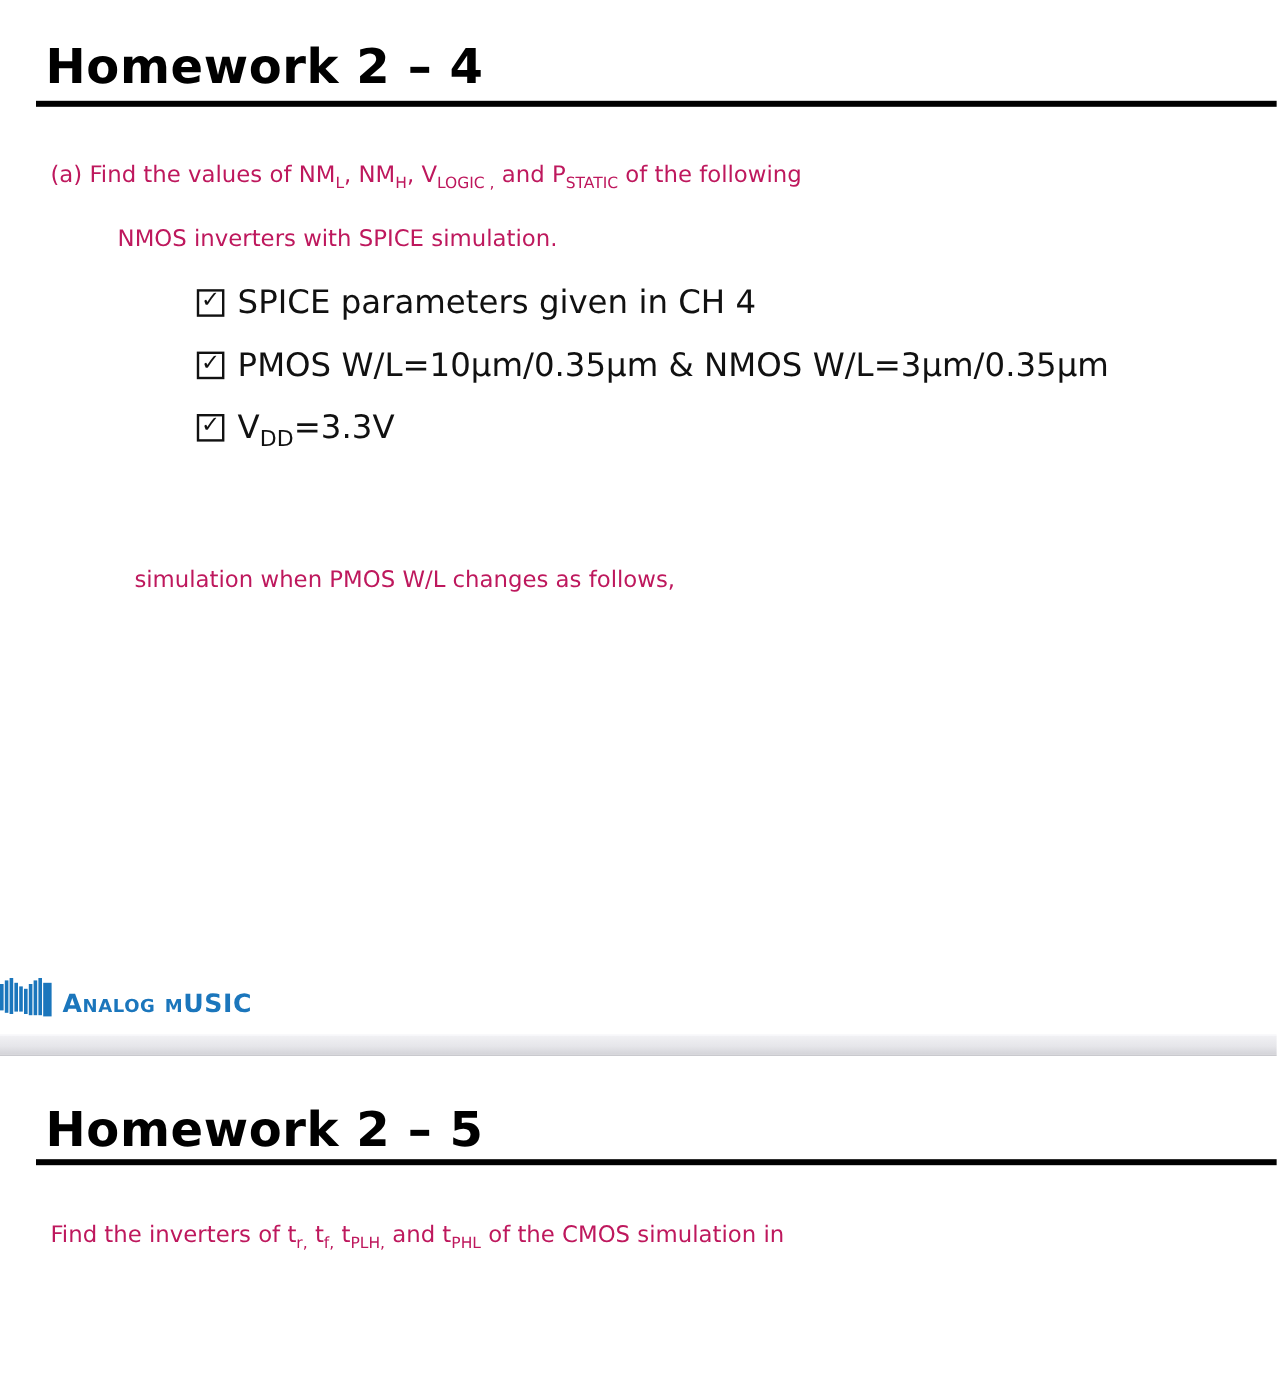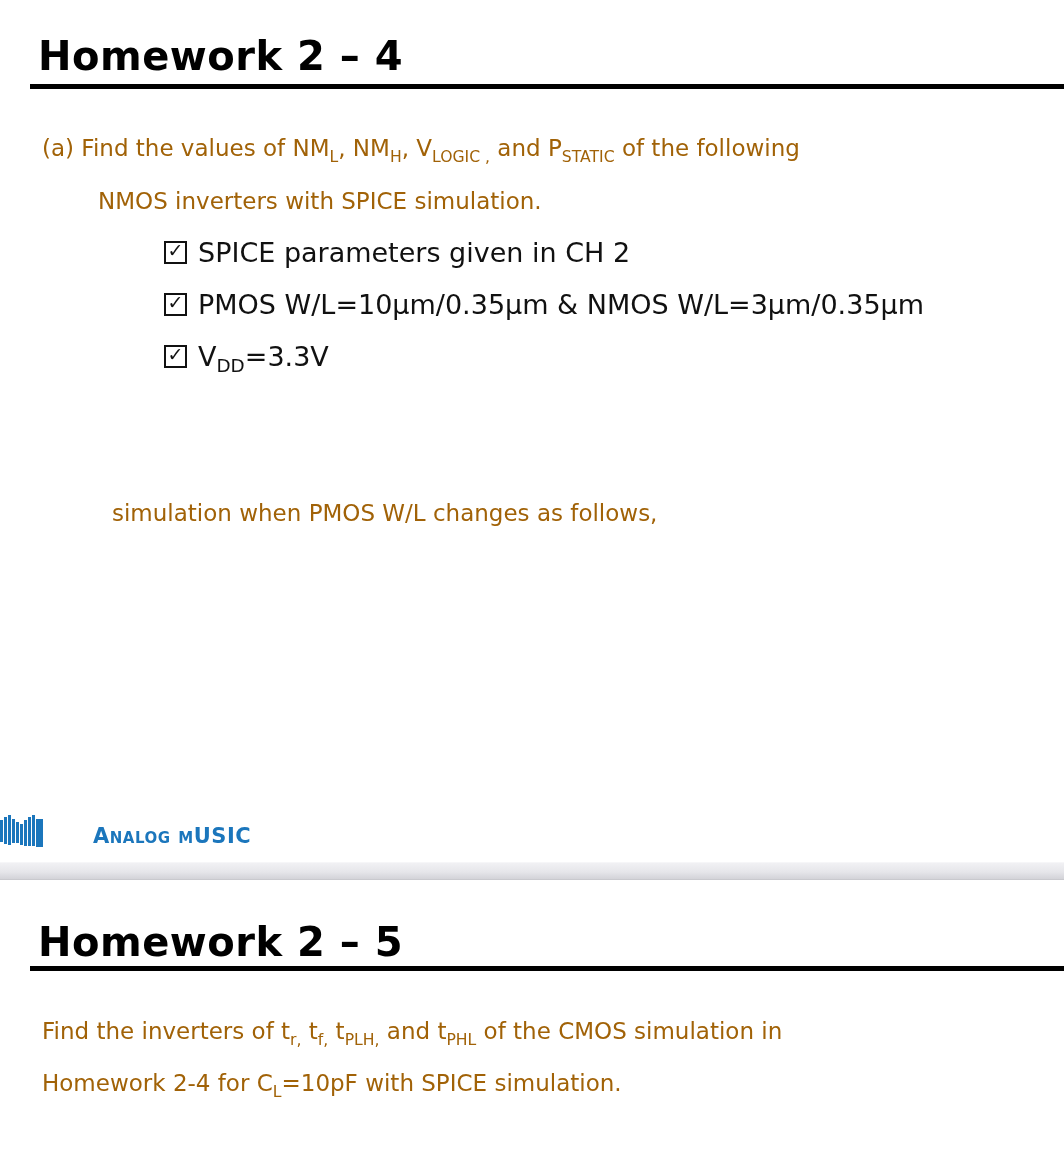--- a/index.html
+++ b/index.html
@@ -12,41 +12,41 @@
   .page { position: relative; width: 1064px; height: 1154px; overflow: hidden; background: #ffffff; }
 
   .slide-title {
     position: absolute; left: 38px;
     font-size: 40px; font-weight: 700; color: #000;
     letter-spacing: 0.5px; white-space: nowrap; line-height: 1.1;
   }
   .rule { position: absolute; left: 30px; right: 0; height: 5px; background: #000; }
 
   .bodyline {
-    position: absolute; font-size: 23px; line-height: 1.2;
-    white-space: nowrap; color: #a16207;
+    position: absolute; font-size: 19px; line-height: 1.2;
+    white-space: nowrap; color: #be185d;
   }
   .bodyline sub, .checktext sub {
     font-size: 0.68em; line-height: 0;
   }
 
   .checkrow {
     position: absolute; display: flex; align-items: center; gap: 11px;
     font-size: 27px; white-space: nowrap;
   }
   .checkbox {
     display: inline-flex; align-items: center; justify-content: center;
     width: 19px; height: 19px; box-sizing: content-box;
     border: 2.5px solid #111; background: #fff;
     font-size: 19px; font-weight: 700; line-height: 1;
     position: relative;
   }
   .checkbox span { position: relative; top: -2px; }
 
-  .logo { position: absolute; left: 0; top: 815px; display: flex; align-items: center; gap: 41px; }
+  .logo { position: absolute; left: 0; top: 815px; display: flex; align-items: center; }
   .logo-icon { color: var(--logo-blue, #1b76bc); margin-right: 8px; }
   .logo-text {
     color: var(--logo-blue, #1b76bc);
     font-variant: small-caps;
     font-weight: 700; font-size: 21px; letter-spacing: 0.5px;
     white-space: nowrap; position: relative; top: 2px;
   }
 
   .separator {
     position: absolute; left: 0; top: 862px; width: 1064px; height: 16px;
@@ -63,36 +63,36 @@
   <div class="slide-title" style="top:34px">Homework 2 – 4</div>
   <div class="rule" style="top:84px"></div>
 
   <div class="bodyline" style="left:42px; top:135px"><span>(a) Find the values of NM</span><sub>L</sub><span>, NM</span><sub>H</sub><span>, V</span><sub>LOGIC ,</sub><span> and P</span><sub>STATIC</sub><span> of the following</span></div>
   <div class="bodyline" style="left:98px; top:188px"><span>NMOS inverters with SPICE simulation.</span></div>
 
   <div class="checkrow" style="left:164px; top:237px">
     <span class="checkbox">
         <span>✓</span>
       </span>
-    <span class="checktext"><span>SPICE parameters given in CH 2</span></span>
+    <span class="checktext"><span>SPICE parameters given in CH 4</span></span>
   </div>
   <div class="checkrow" style="left:164px; top:289px">
     <span class="checkbox">
         <span>✓</span>
       </span>
     <span class="checktext"><span>PMOS W/L=10μm/0.35μm &amp; NMOS W/L=3μm/0.35μm</span></span>
   </div>
   <div class="checkrow" style="left:164px; top:341px">
     <span class="checkbox">
         <span>✓</span>
       </span>
     <span class="checktext"><span>V</span><sub>DD</sub><span>=3.3V</span></span>
   </div>
 
-  <div class="bodyline" style="left:112px; top:500px"><span>simulation when PMOS W/L changes as follows,</span></div>
+  <div class="bodyline" style="left:112px; top:472px"><span>simulation when PMOS W/L changes as follows,</span></div>
 
   <div class="logo">
     <span class="logo-icon">
       <svg width="44" height="34" viewBox="0 0 44 34" aria-hidden="true">
         <g fill="currentColor">
           <rect x="0" y="5" width="3" height="22"></rect>
           <rect x="4" y="2" width="3" height="27"></rect>
           <rect x="8" y="0" width="3" height="30"></rect>
           <rect x="12" y="4" width="3" height="24"></rect>
           <rect x="16" y="7" width="3" height="21"></rect>
@@ -106,15 +106,14 @@
     </span>
     <span class="logo-text">Analog mUSIC</span>
   </div>
 
   <div class="separator"></div>
 
   <div class="slide-title" style="top:920px">Homework 2 – 5</div>
   <div class="rule" style="top:966px"></div>
 
   <div class="bodyline" style="left:42px; top:1018px"><span>Find the inverters of t</span><sub>r,</sub><span> t</span><sub>f,</sub><span> t</span><sub>PLH,</sub><span> and t</span><sub>PHL</sub><span> of the CMOS simulation in</span></div>
-  <div class="bodyline" style="left:42px; top:1070px"><span>Homework 2-4 for C</span><sub>L</sub><span>=10pF with SPICE simulation.</span></div>
 
 </div>
 
 </body></html>

